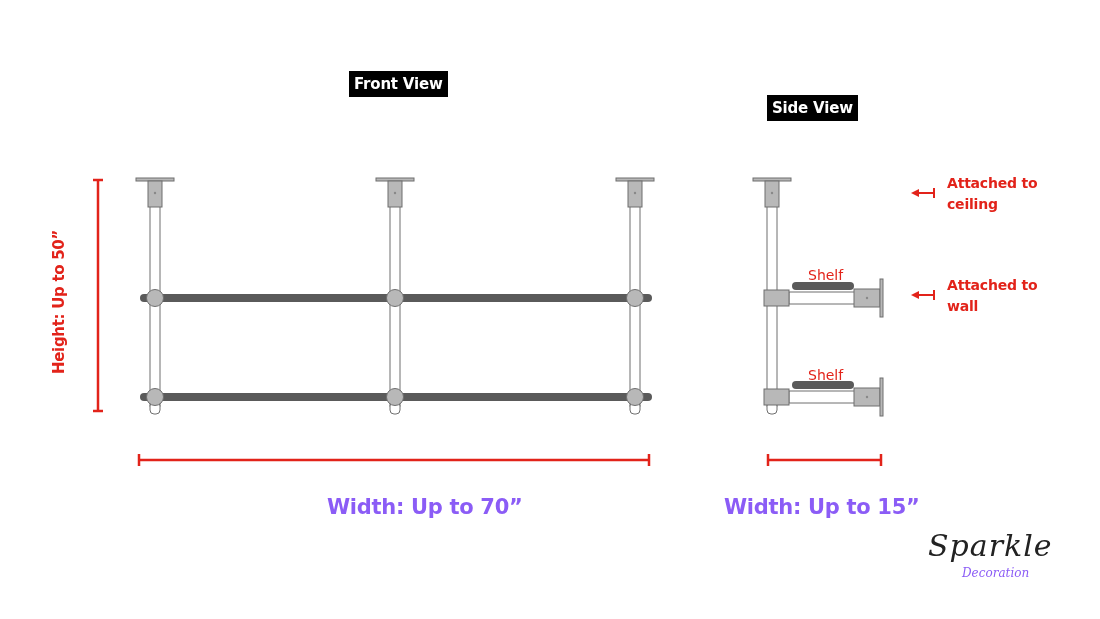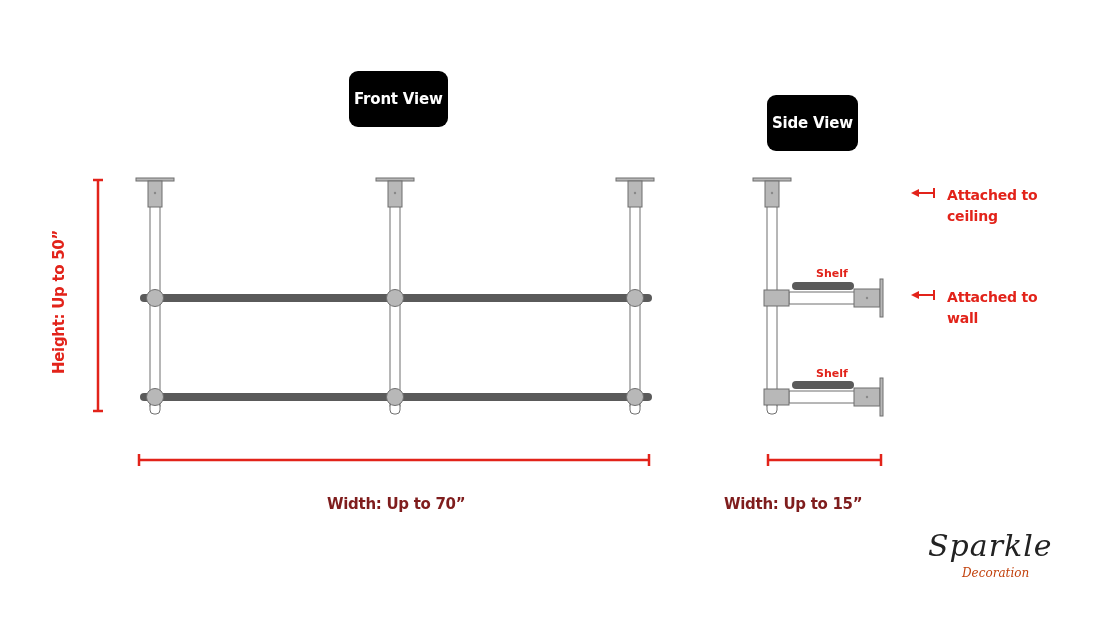--- a/index.html
+++ b/index.html
@@ -1,31 +1,31 @@
 <!DOCTYPE html>
 <html><head>
 <meta charset="utf-8">
 <style>
   html, body { margin: 0; padding: 0; background: #ffffff; }
   body { width: 1100px; height: 619px; position: relative; overflow: hidden; font-family: "DejaVu Sans", sans-serif; }
   .title-badge {
     position: absolute; background: #000; color: #fff; font-weight: bold;
-    font-size: 15px; padding: 18px 5px; line-height: 20px; letter-spacing: -0.2px; border-radius: 9px;
+    font-size: 15px; padding: 3px 5px; line-height: 20px; letter-spacing: -0.2px;
   }
-  .red-label { position: absolute; color: #e2231a; font-weight: bold; font-size: 14px; line-height: 21px; letter-spacing: -0.2px; margin-top: 12px; }
-  .dim-label { position: absolute; color: #7f1d1d; font-weight: bold; font-size: 15px; letter-spacing: -0.3px; }
-  .shelf-label { position: absolute; color: #e2231a; font-weight: bold; font-size: 11px; margin-left: 8px; }
+  .red-label { position: absolute; color: #e2231a; font-weight: bold; font-size: 14px; line-height: 21px; letter-spacing: -0.2px; }
+  .dim-label { position: absolute; color: #8b5cf6; font-weight: bold; font-size: 21px; letter-spacing: -0.3px; }
+  .shelf-label { position: absolute; color: #e2231a; font-weight: normal; font-size: 14px; }
   .vertical-label {
     position: absolute; color: #e2231a; font-weight: bold; font-size: 15px; letter-spacing: -0.3px;
     transform: rotate(-90deg); transform-origin: center center; white-space: nowrap;
   }
   svg.drawing { position: absolute; left: 0; top: 0; }
   .logo { position: absolute; left: 920px; top: 528px; width: 140px; height: 66px; }
   .logo-main { position: absolute; left: 8px; top: 0; font-family: "DejaVu Serif", serif; font-style: italic; font-size: 30px; color: #222; letter-spacing: 1px; text-align: right; }
-  .logo-sub { position: absolute; left: 42px; top: 38px; font-family: "DejaVu Serif", serif; font-style: italic; font-size: 12px; color: #c2410c; }
+  .logo-sub { position: absolute; left: 42px; top: 38px; font-family: "DejaVu Serif", serif; font-style: italic; font-size: 12px; color: #8b5cf6; }
 </style>
 </head>
 <body>
 
 <div class="title-badge" style="left:349px; top:71px;">Front View</div>
 <div class="title-badge" style="left:767px; top:71px;margin-top:24px;">Side View</div>
 
 <svg class="drawing" width="1100" height="619" viewBox="0 0 1100 619">
   <defs>
     <g id="ceiling-flange">

